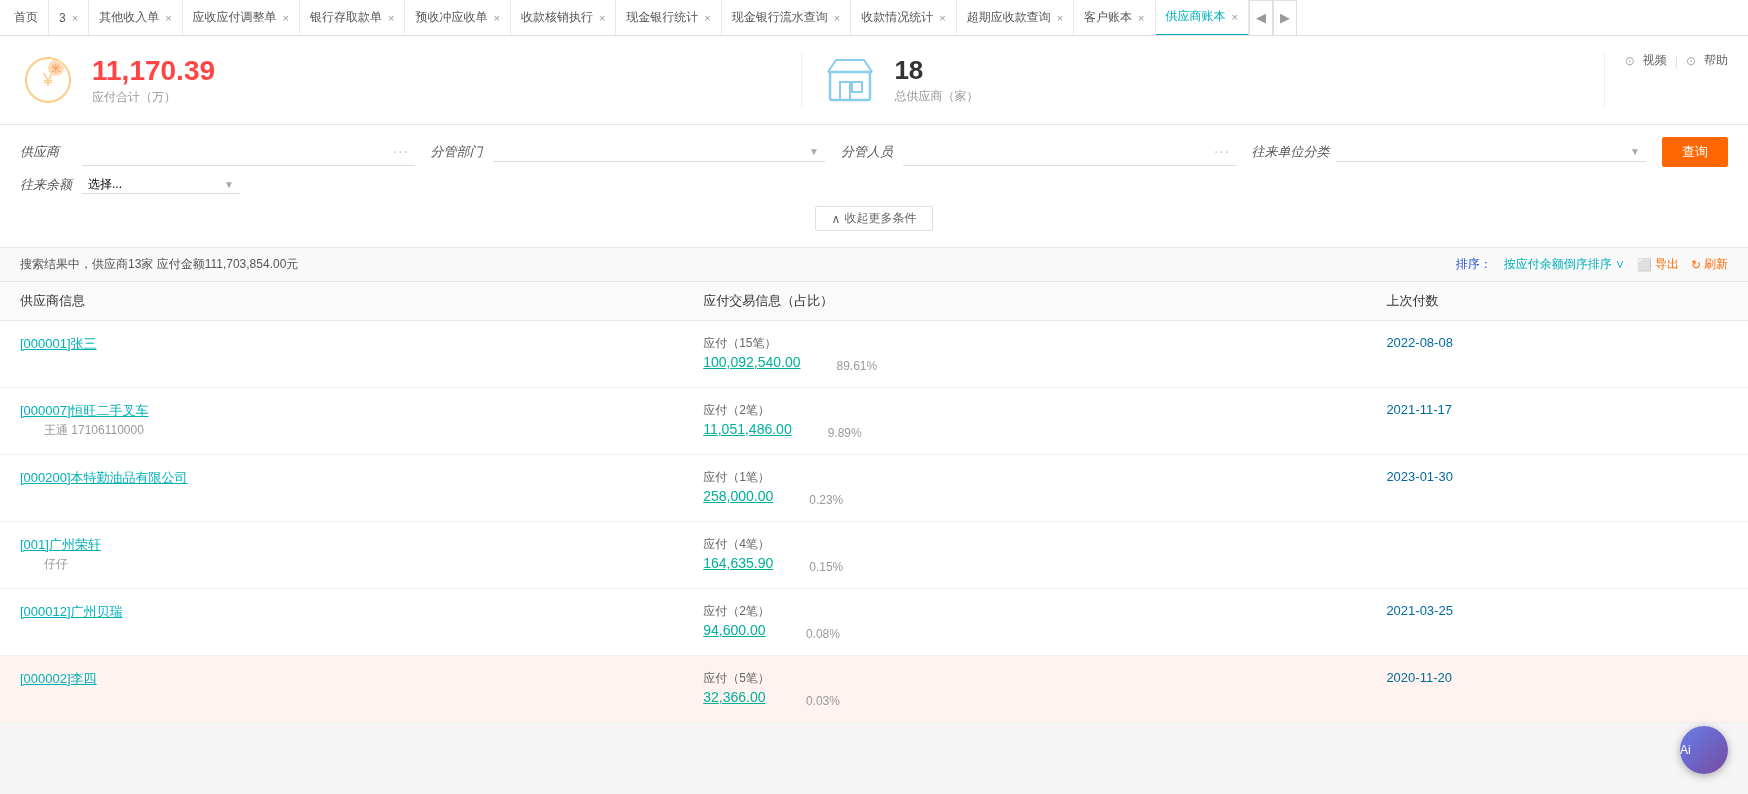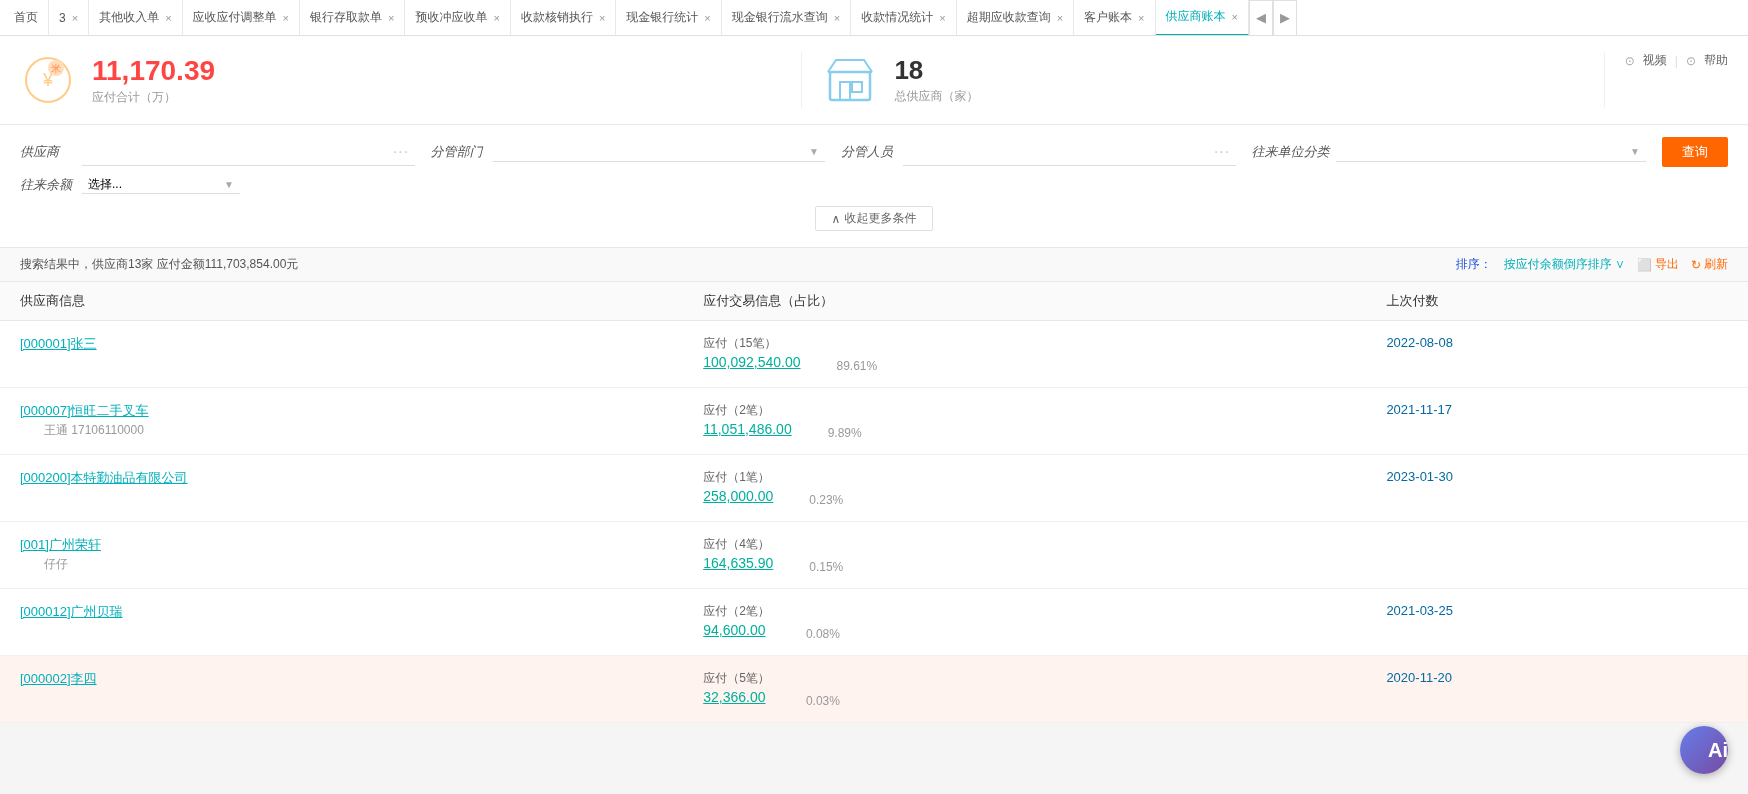--- a/index.html
+++ b/index.html
@@ -502,15 +502,15 @@
         <div class="amount-value">32,366.00</div>
       </div>
       <div class="trans-pct">
         <span class="amount-pct">0.03%</span>
       </div>
     </div>
     <div class="last-pay">2020-11-20</div>
   </div>
 </div>
 
-<div style="position:fixed;bottom:20px;right:20px;width:48px;height:48px;background:linear-gradient(135deg,#667eea,#764ba2);border-radius:50%;display:flex;align-items:center;justify-content:flex-end;color:#fff;font-weight:bold;font-size:20px;cursor:pointer;box-shadow:0 2px 8px rgba(0,0,0,0.3);">
+<div style="position:fixed;bottom:20px;right:20px;width:48px;height:48px;background:linear-gradient(135deg,#667eea,#764ba2);border-radius:50%;display:flex;align-items:center;justify-content:flex-start;color:#fff;font-weight:normal;font-size:12px;cursor:pointer;box-shadow:0 2px 8px rgba(0,0,0,0.3);">
   <span>Ai</span>
 </div>
 
 </body></html>

